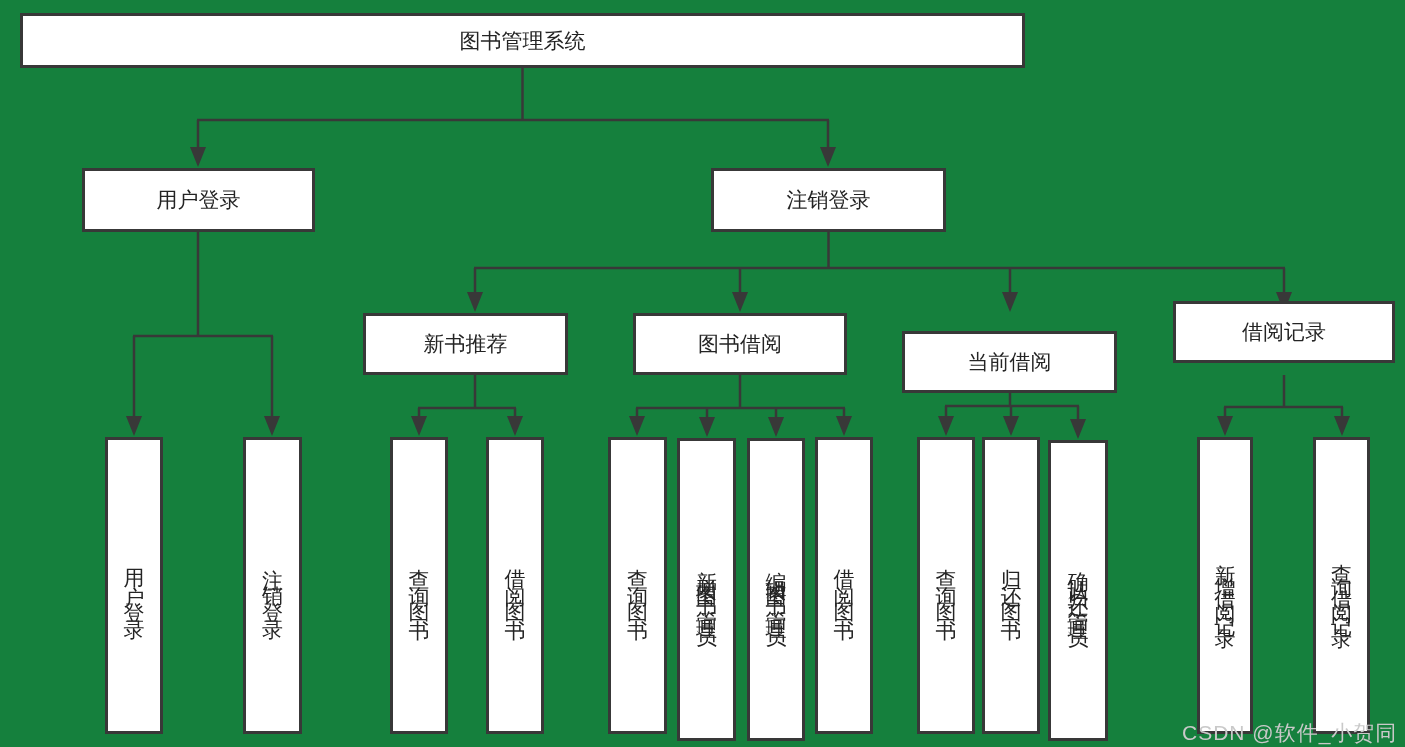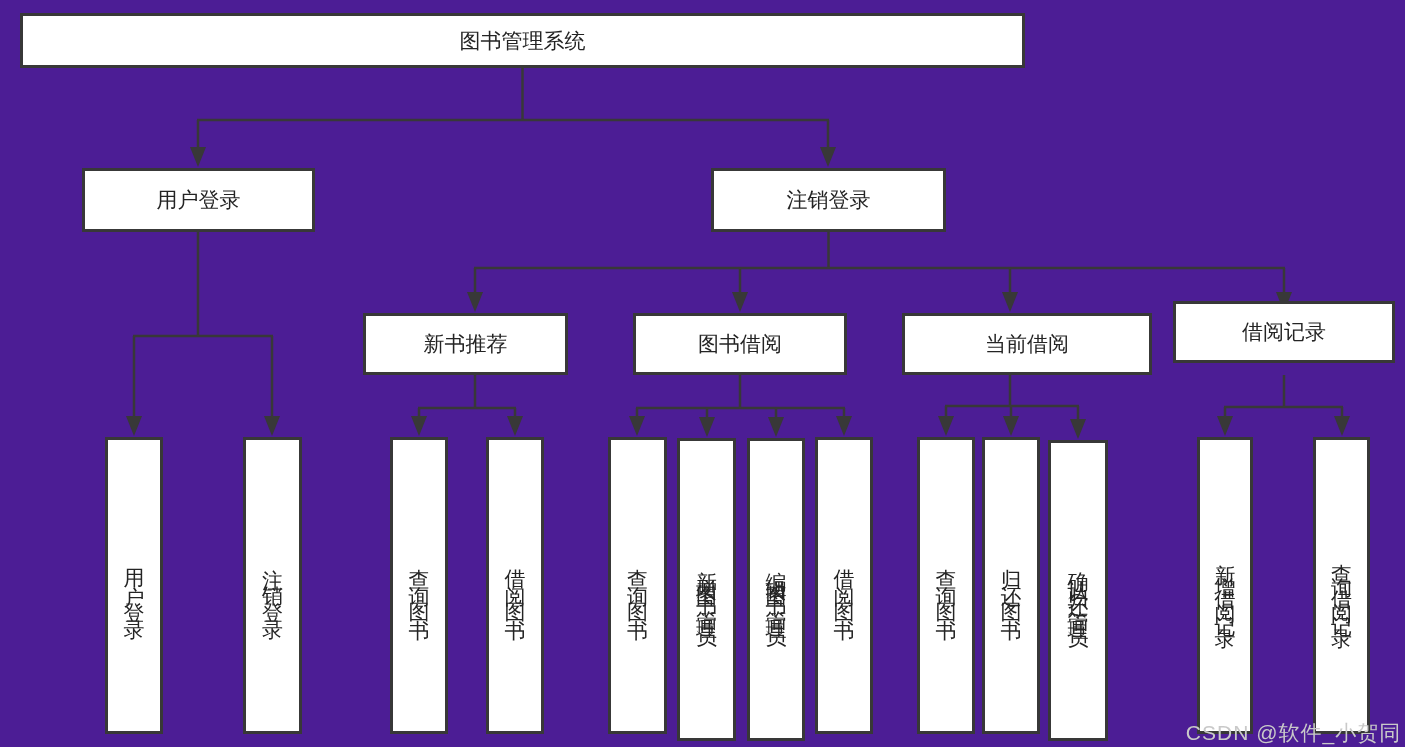--- a/index.html
+++ b/index.html
@@ -1,21 +1,20 @@
 <!DOCTYPE html>
 <html><head>
 <meta charset="utf-8">
 <style>
   html,body { margin:0; padding:0; background:#ffffff; }
   .canvas {
     position:relative; width:1405px; height:747px;
-    background:#4c1d95; overflow:hidden;
+    background:#15803d; overflow:hidden;
     font-family:"Liberation Sans","DejaVu Sans",sans-serif;
     color:#242424;
-    text-align:center;
   }
   .connectors { position:absolute; left:0; top:0; width:1405px; height:747px; z-index:1; }
   .node {
     position:absolute; box-sizing:border-box;
     border:3px solid #383838; background:#ffffff;
     display:flex; align-items:center; justify-content:center;
     font-size:21px; color:#242424; z-index:2;
     white-space:nowrap;
   }
   .node.v {
@@ -67,21 +66,21 @@
     </g>
   </svg>
 
   <div class="node" style="left:20px;top:13px;width:1005px;height:55px">图书管理系统</div>
 
   <div class="node" style="left:82px;top:168px;width:233px;height:64px">用户登录</div>
   <div class="node" style="left:711px;top:168px;width:235px;height:64px">注销登录</div>
 
   <div class="node" style="left:363px;top:313px;width:205px;height:62px">新书推荐</div>
   <div class="node" style="left:633px;top:313px;width:214px;height:62px">图书借阅</div>
-  <div class="node" style="left:902px;top:313px;width:250px;height:62px">当前借阅</div>
+  <div class="node" style="left:902px;top:331px;width:215px;height:62px">当前借阅</div>
   <div class="node" style="left:1173px;top:301px;width:222px;height:62px">借阅记录</div>
 
   <div class="node v sp4" style="left:105px;top:437px;width:58px;height:297px">用户登录</div>
   <div class="node v sp4" style="left:243px;top:437px;width:59px;height:297px">注销登录</div>
 
   <div class="node v sp4" style="left:390px;top:437px;width:58px;height:297px">查询图书</div>
   <div class="node v sp4" style="left:486px;top:437px;width:58px;height:297px">借阅图书</div>
 
   <div class="node v sp4" style="left:608px;top:437px;width:59px;height:297px">查询图书</div>
   <div class="node v sp9" style="left:677px;top:438px;width:59px;height:303px">新增图书（管理员）</div>

